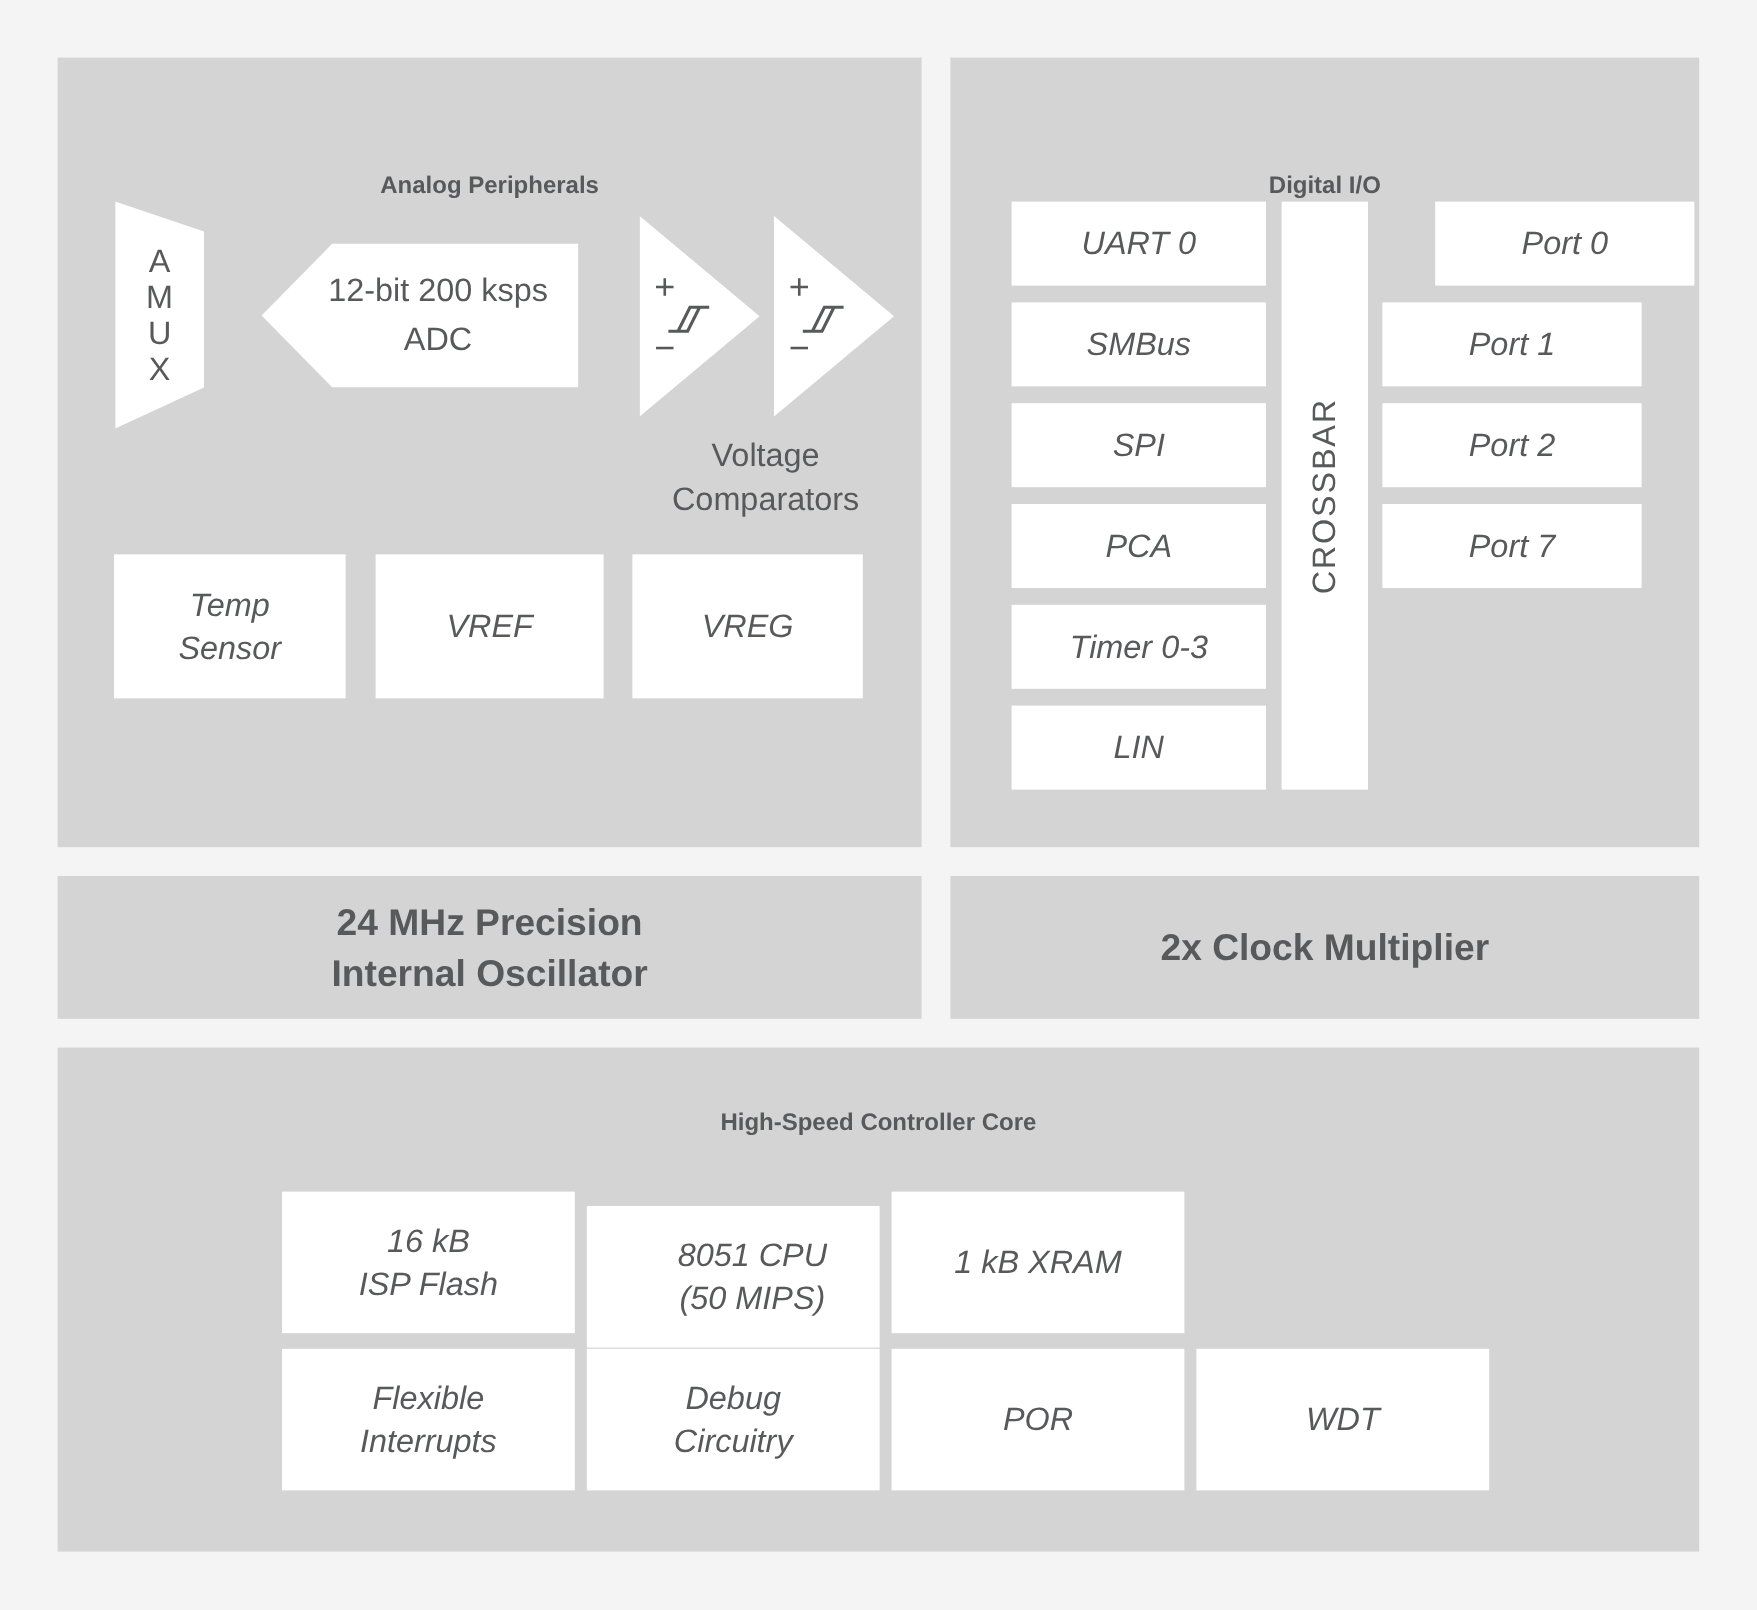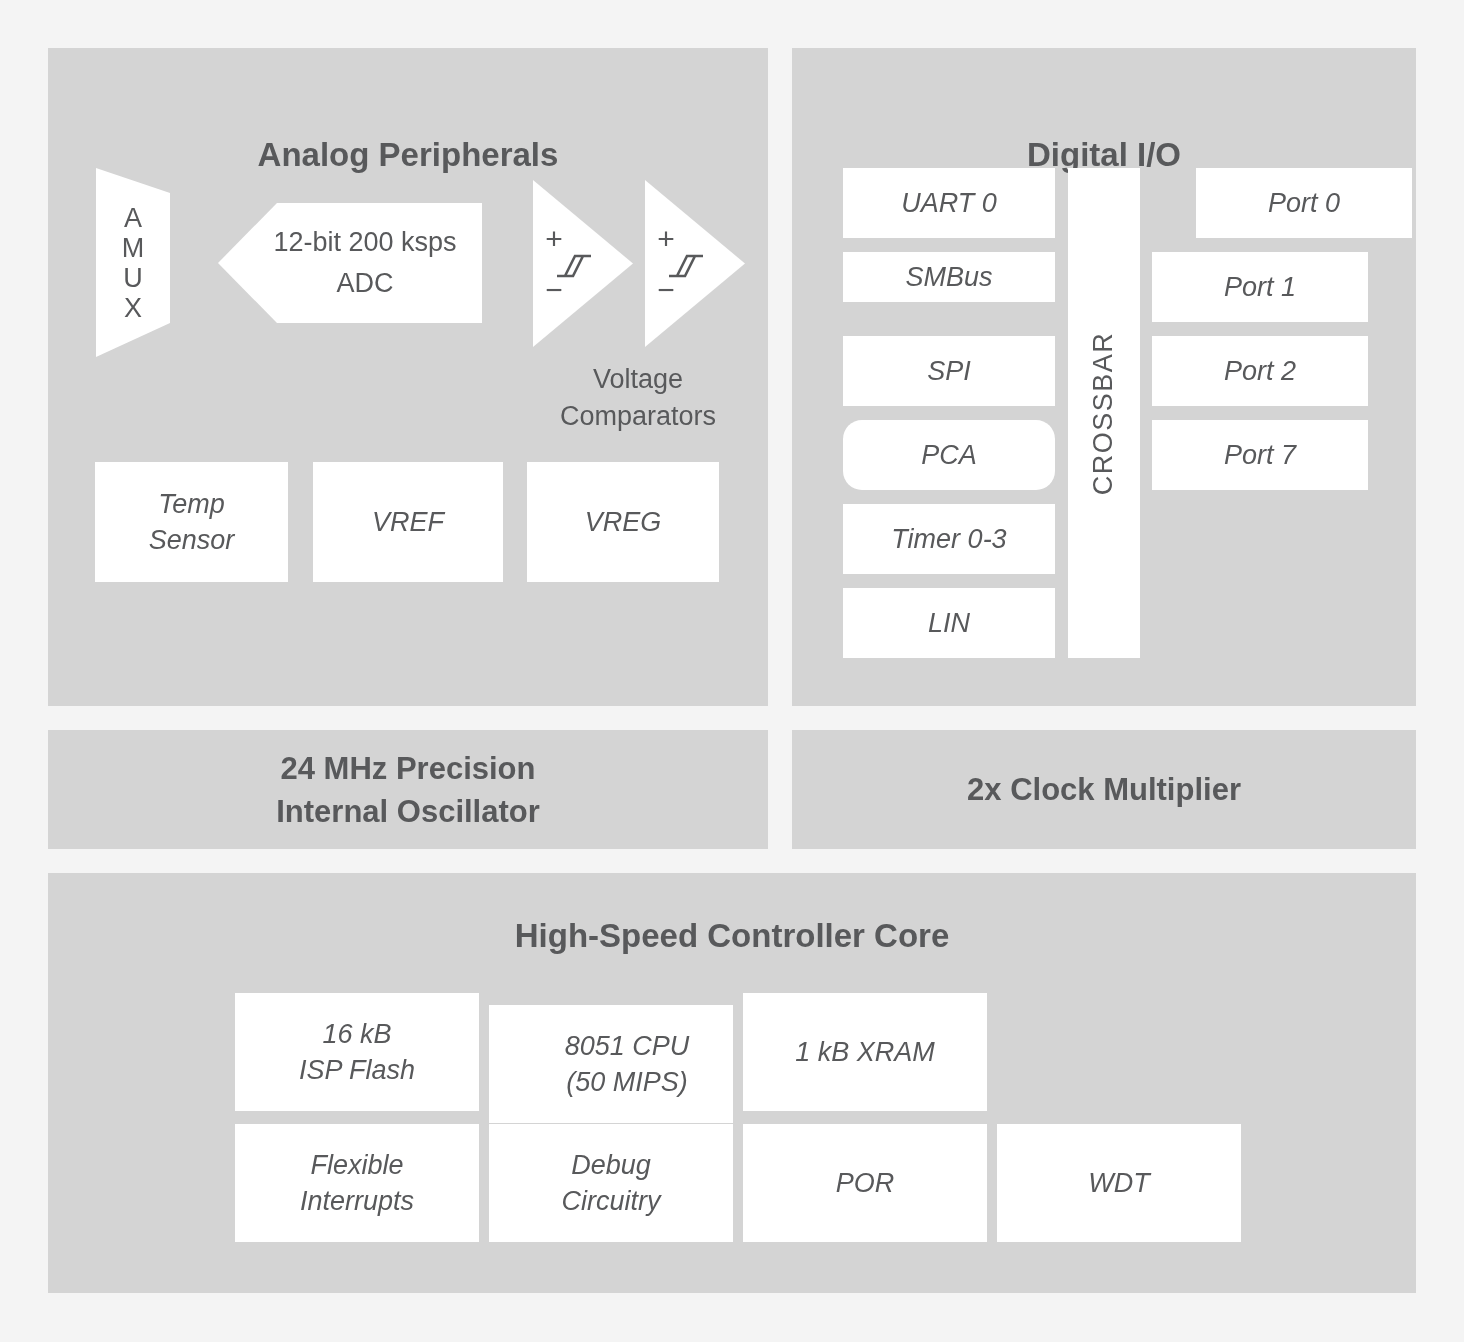--- a/index.html
+++ b/index.html
@@ -14,21 +14,21 @@
     width:1464px;height:1342px;
     background:var(--page-bg);
     font-family:"Liberation Sans",sans-serif;
     color:var(--text);
     position:relative;
     overflow:hidden;
   }
   .panel{position:absolute;background:var(--panel-bg);}
   .panel-title{
     position:absolute;left:0;width:100%;
-    text-align:center;font-size:33px;font-weight:700;
+    text-align:center;font-size:20px;font-weight:700;
     line-height:38px;
   }
   .box{
     position:absolute;background:var(--box-bg);
     display:flex;flex-direction:column;align-items:center;justify-content:center;
     text-align:center;font-size:27px;line-height:36px;font-style:italic;
   }
   .overlay{
     position:absolute;
     display:flex;flex-direction:column;align-items:center;justify-content:center;
@@ -111,27 +111,27 @@
   </div>
 </div>
 
 <div class="panel" style="left:792px;top:48px;width:624px;height:658px;">
 
   <div class="panel-title" style="top:88px;">Digital I/O</div>
 
   <div class="box" style="left:51px;top:120px;width:212px;height:70px;">
     <span>UART 0</span>
   </div>
-  <div class="box" style="left:51px;top:204px;width:212px;height:50px;">
+  <div class="box" style="left:51px;top:204px;width:212px;height:70px;">
     <span>SMBus</span>
   </div>
   <div class="box" style="left:51px;top:288px;width:212px;height:70px;">
     <span>SPI</span>
   </div>
-  <div class="box" style="left:51px;top:372px;width:212px;height:70px;border-radius:19px;">
+  <div class="box" style="left:51px;top:372px;width:212px;height:70px;">
     <span>PCA</span>
   </div>
   <div class="box" style="left:51px;top:456px;width:212px;height:70px;">
     <span>Timer 0-3</span>
   </div>
   <div class="box" style="left:51px;top:540px;width:212px;height:70px;">
     <span>LIN</span>
   </div>
 
   <div class="crossbar" style="left:276px;top:120px;width:72px;height:490px;">

